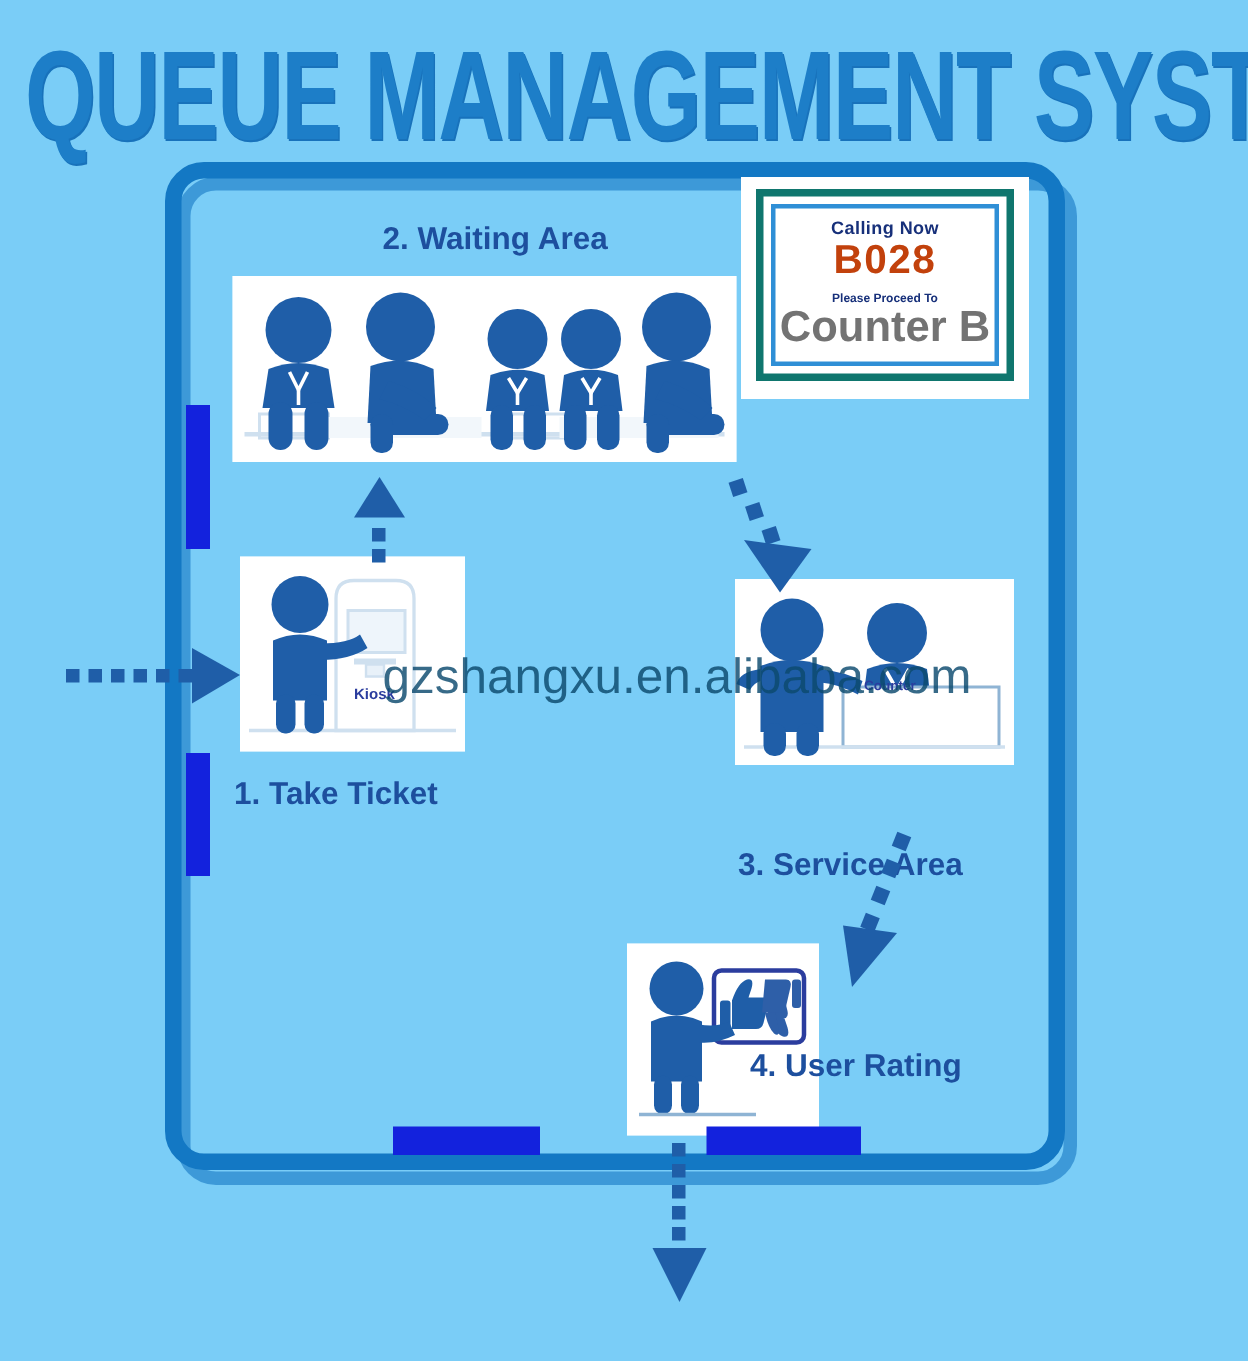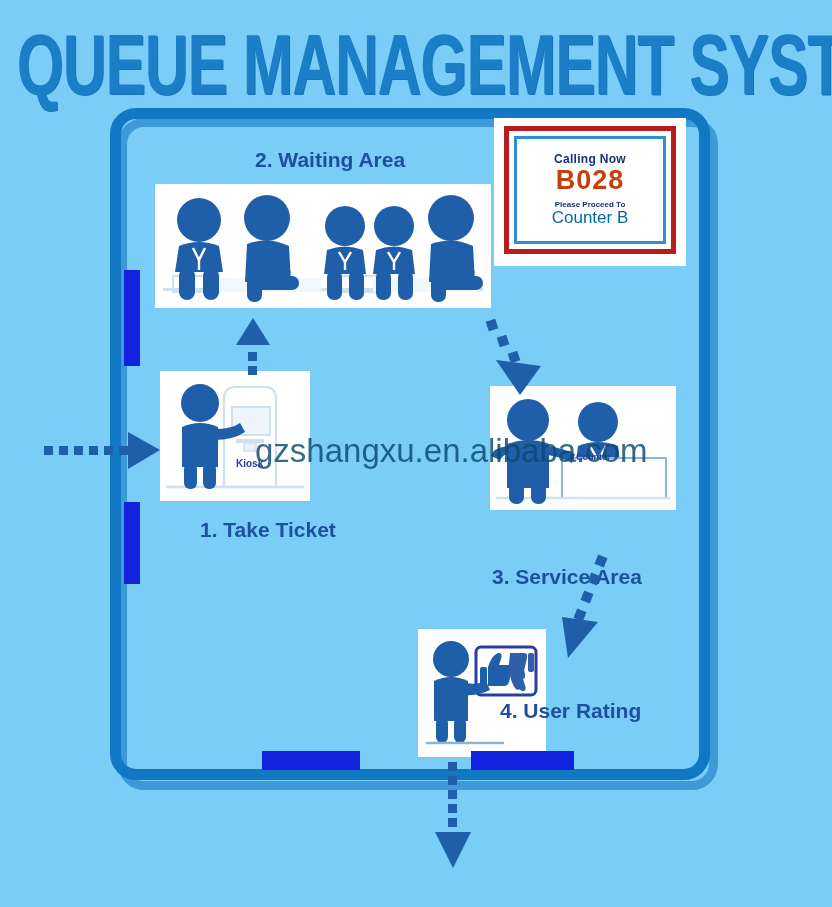--- a/index.html
+++ b/index.html
@@ -67,38 +67,38 @@
   .step-label{
     position:absolute;
     color:#1d4f9e;
     font-weight:bold;
     font-size:21px;
     z-index:7;
     white-space:nowrap;
     font-family:"Liberation Sans", sans-serif;
   }
   .lbl-wait{left:236px;top:148px;margin-left:19px;}
-  .lbl-ticket{left:156px;top:518px;margin-left:44px;}
+  .lbl-ticket{left:156px;top:518px;}
   .lbl-service{left:492px;top:524px;margin-top:41px;}
   .lbl-rating{left:500px;top:699px;}
 
   
   .board-outer{
     position:absolute;left:504px;top:126px;width:172px;height:128px;
-    border:5px solid #b91c1c;background:#fff;box-sizing:border-box;z-index:4;
+    border:5px solid #0f766e;background:#fff;box-sizing:border-box;z-index:4;
   }
   .board-inner{
     position:absolute;inset:5px;border:3px solid #2f8fd6;background:#fff;
     display:flex;flex-direction:column;align-items:center;justify-content:center;
     box-sizing:border-box;
   }
   .b-calling{font-size:12px;font-weight:bold;color:#17307a;letter-spacing:.3px;}
   .b-number{font-size:27px;font-weight:bold;color:#c2410c;line-height:1.05;letter-spacing:1px;}
   .b-proceed{font-size:8px;font-weight:bold;color:#17307a;margin-top:6px;}
-  .b-counter{font-size:17px;font-weight:normal;color:#0369a1;line-height:1.1;}
+  .b-counter{font-size:29px;font-weight:bold;color:#737373;line-height:1.1;}
 
   
   .kiosk-word{
     position:absolute;left:236px;top:458px;z-index:5;
     font-size:10px;font-weight:bold;color:#2b3d9e;
   }
   .counter-word{
     position:absolute;left:576px;top:452px;z-index:5;
     font-size:9px;font-weight:bold;color:#2b3d9e;
   }

